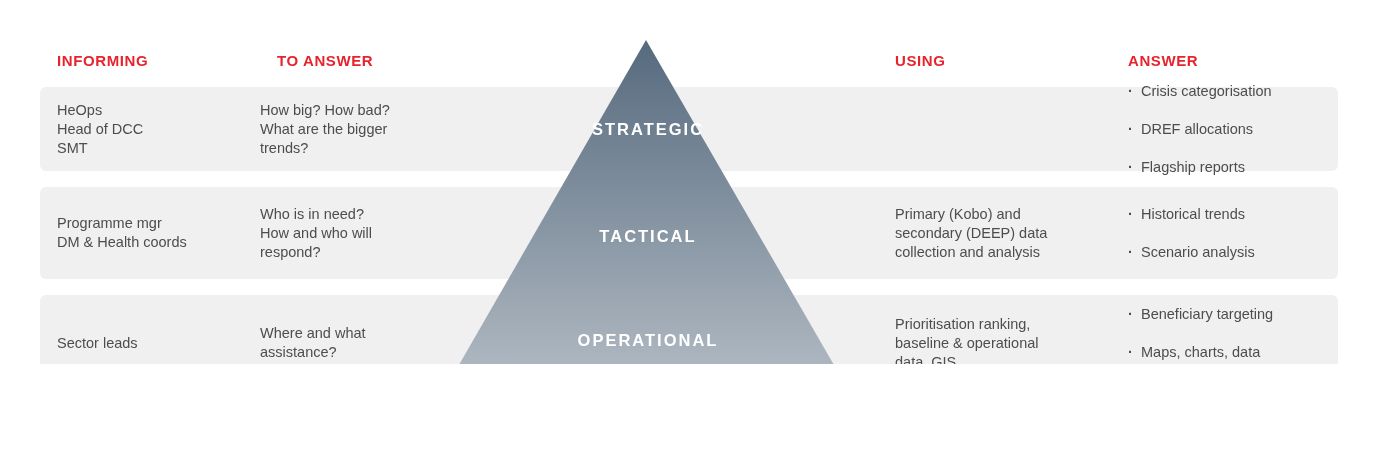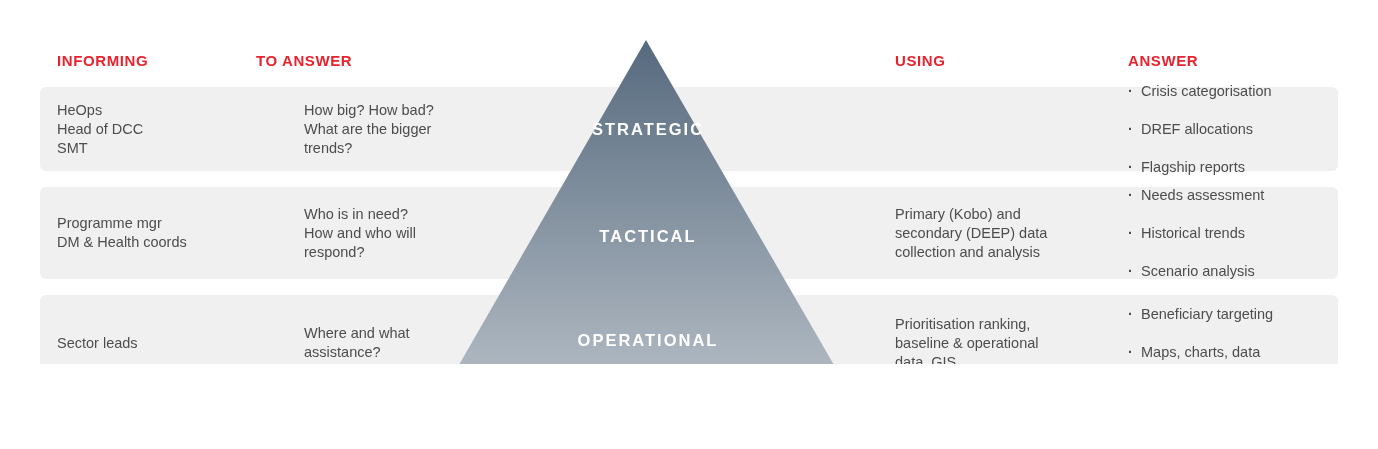--- a/index.html
+++ b/index.html
@@ -19,42 +19,42 @@
     background:#ffffff;
     overflow:hidden;
   }
   .col-header{
     position:absolute;top:52px;
     font-size:15px;font-weight:bold;
     letter-spacing:.6px;
     color:var(--accent);
   }
   .hdr-informing{left:57px;}
-  .hdr-to-answer{left:256px;}
+  .hdr-to-answer{left:277px;}
   .hdr-using{left:895px;}
   .hdr-outputs{left:1128px;}
 
   .band{
     position:absolute;left:40px;width:1298px;
     background:var(--band);
     border-radius:6px;
   }
   .band-1{top:87px;height:84px;}
   .band-2{top:187px;height:92px;}
   .band-3{top:295px;height:96px;}
 
   .cell{
     position:absolute;top:50%;
     transform:translateY(-50%);
     font-size:14.5px;line-height:19px;
     color:var(--text);
     white-space:pre-line;
   }
   .cell-informing{left:17px;width:195px;}
-  .cell-answer{left:220px;width:180px;margin-left:44px;}
+  .cell-answer{left:220px;width:180px;}
   .cell-using{left:855px;width:210px;}
   .cell-outputs{left:1088px;width:215px;}
 
   .outputs-list{list-style:none;}
   .outputs-list li{
     position:relative;
     padding-left:13px;
     white-space:pre-line;
   }
   .outputs-list li::before{
@@ -113,21 +113,20 @@
     <div class="cell cell-informing">Programme mgr
 DM &amp; Health coords</div>
     <div class="cell cell-answer">Who is in need?
 How and who will
 respond?</div>
     <div class="cell cell-using">Primary (Kobo) and
 secondary (DEEP) data
 collection and analysis</div>
     <div class="cell cell-outputs">
       <ul class="outputs-list">
-        <li>Needs assessment</li>
         <li>Historical trends</li>
         <li>Scenario analysis</li>
       </ul>
     </div>
   </div>
 
   <div class="band band-3">
     <div class="cell cell-informing">Sector leads</div>
     <div class="cell cell-answer">Where and what
 assistance?</div>

